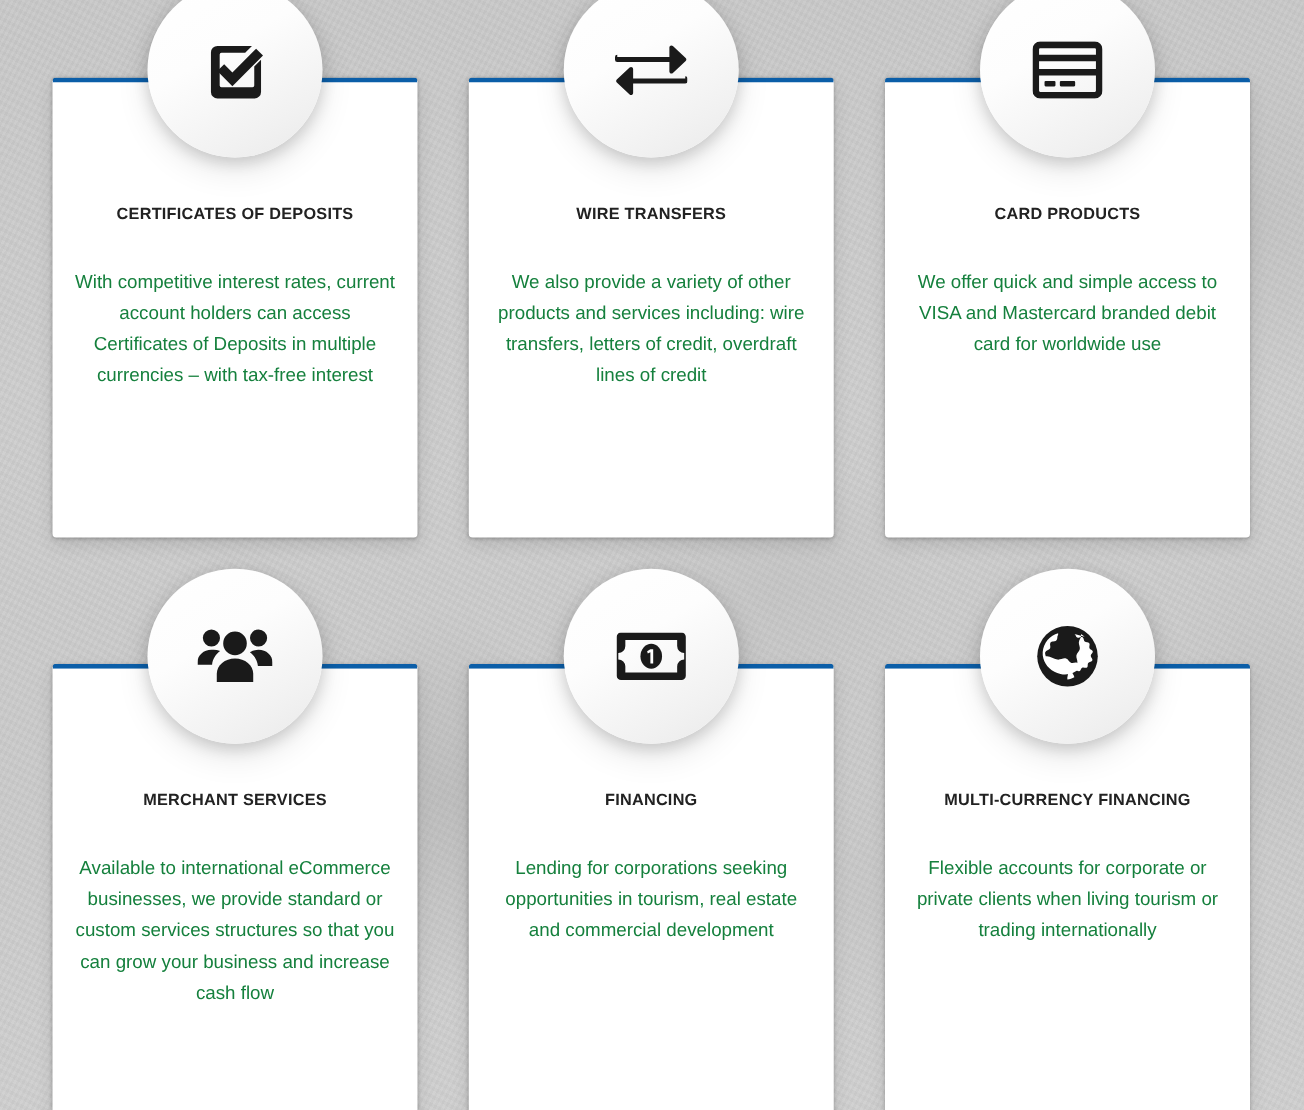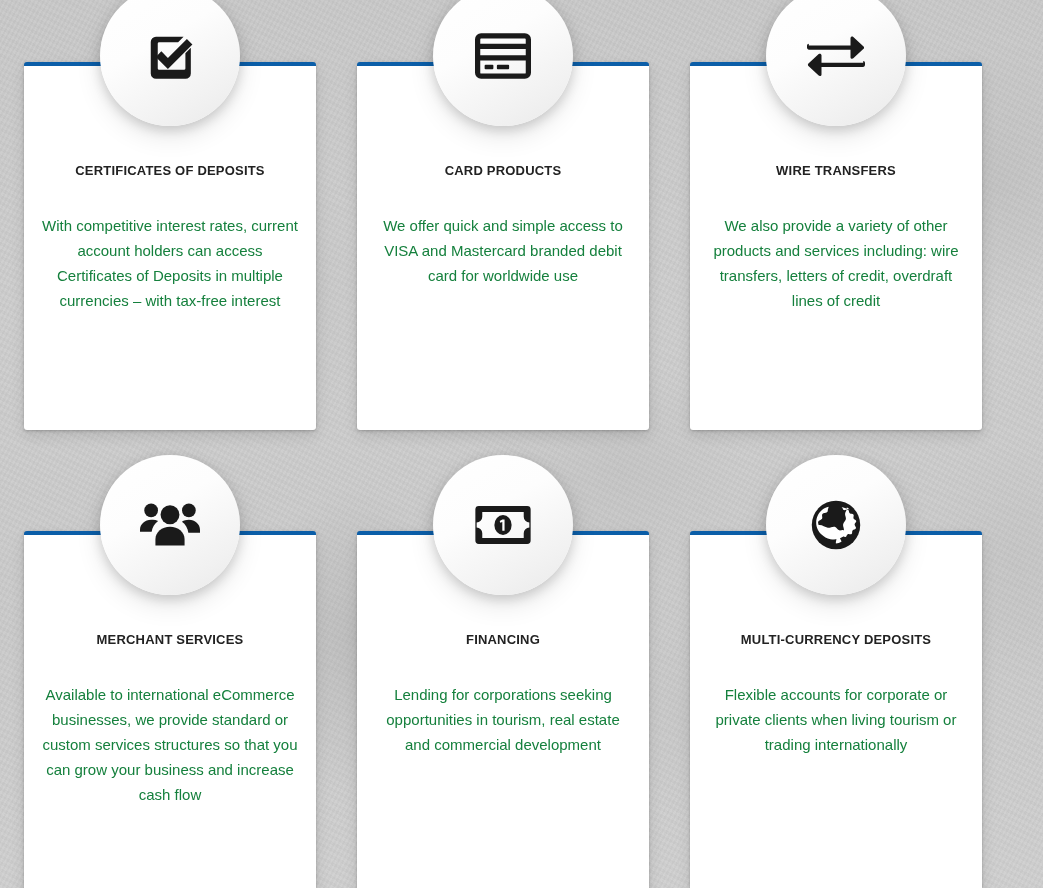--- a/index.html
+++ b/index.html
@@ -41,21 +41,21 @@
     inset: 0;
     background: rgba(205,205,205,0.42);
   }
 
   
   .cards-grid {
     position: relative;
     z-index: 1;
     width: 1043px;
     height: 888px;
-    padding: 0 24px;
+    padding: 0 42px;
     display: grid;
     grid-template-columns: repeat(3, 292px);
     grid-template-rows: 430px 430px;
     column-gap: 41px;
     row-gap: 20px;
   }
 
   .service-card {
     position: relative;
     align-self: end;
@@ -121,42 +121,42 @@
         </svg>
       </span>
     </div>
     <div class="card-title">CERTIFICATES OF DEPOSITS</div>
     <div class="card-text">With competitive interest rates, current account holders can access Certificates of Deposits in multiple currencies – with tax-free interest</div>
   </div>
 
   <div class="service-card">
     <div class="icon-badge">
       <span>
+        <svg width="58" height="48" viewBox="0 0 64 52" aria-hidden="true">
+          <path class="icon-glyph" d="M2 14.5h46V6.2c0-1.6 1.9-2.4 3.1-1.3l11.3 10.5c.8.7.8 2 0 2.7L51.1 28.6c-1.2 1.1-3.1.3-3.1-1.3v-8.3H2a2 2 0 0 1-2-2v-2.5a2 2 0 0 1 2-2z"></path>
+          <path class="icon-glyph" d="M62 37.5H16v-8.3c0-1.6-1.9-2.4-3.1-1.3L1.6 38.4c-.8.7-.8 2 0 2.7l11.3 10.5c1.2 1.1 3.1.3 3.1-1.3V42h46a2 2 0 0 0 2-2v-2.5a2 2 0 0 0-2-2z" transform="translate(0 -4)"></path>
+        </svg>
+      </span>
+    </div>
+    <div class="card-title">WIRE TRANSFERS</div>
+    <div class="card-text">We also provide a variety of other products and services including: wire transfers, letters of credit, overdraft lines of credit</div>
+  </div>
+
+  <div class="service-card">
+    <div class="icon-badge">
+      <span>
         <svg width="56" height="46" viewBox="0 0 64 52" aria-hidden="true">
           <path class="icon-glyph" d="M7 0h50a7 7 0 0 1 7 7v38a7 7 0 0 1-7 7H7a7 7 0 0 1-7-7V7a7 7 0 0 1 7-7zm0 6a1 1 0 0 0-1 1v5h52V7a1 1 0 0 0-1-1zM6 18v7h52v-7zm0 13v14a1 1 0 0 0 1 1h50a1 1 0 0 0 1-1V31z"></path>
           <rect class="icon-glyph" x="11" y="36" width="10" height="5" rx="1"></rect>
           <rect class="icon-glyph" x="25" y="36" width="14" height="5" rx="1"></rect>
         </svg>
       </span>
     </div>
     <div class="card-title">CARD PRODUCTS</div>
     <div class="card-text">We offer quick and simple access to VISA and Mastercard branded debit card for worldwide use</div>
-  </div>
-
-  <div class="service-card">
-    <div class="icon-badge">
-      <span>
-        <svg width="58" height="48" viewBox="0 0 64 52" aria-hidden="true">
-          <path class="icon-glyph" d="M2 14.5h46V6.2c0-1.6 1.9-2.4 3.1-1.3l11.3 10.5c.8.7.8 2 0 2.7L51.1 28.6c-1.2 1.1-3.1.3-3.1-1.3v-8.3H2a2 2 0 0 1-2-2v-2.5a2 2 0 0 1 2-2z"></path>
-          <path class="icon-glyph" d="M62 37.5H16v-8.3c0-1.6-1.9-2.4-3.1-1.3L1.6 38.4c-.8.7-.8 2 0 2.7l11.3 10.5c1.2 1.1 3.1.3 3.1-1.3V42h46a2 2 0 0 0 2-2v-2.5a2 2 0 0 0-2-2z" transform="translate(0 -4)"></path>
-        </svg>
-      </span>
-    </div>
-    <div class="card-title">WIRE TRANSFERS</div>
-    <div class="card-text">We also provide a variety of other products and services including: wire transfers, letters of credit, overdraft lines of credit</div>
   </div>
 
   <div class="service-card">
     <div class="icon-badge">
       <span>
         <svg width="60" height="50" viewBox="0 0 70 56" aria-hidden="true">
           <circle class="icon-glyph" cx="13" cy="11" r="8"></circle>
           <circle class="icon-glyph" cx="57" cy="11" r="8"></circle>
           <path class="icon-glyph" d="M13 22c-7.2 0-13 5.2-13 11.6V36h13.6c.6-5.3 3.4-9.9 7.5-12.8A15.6 15.6 0 0 0 13 22z"></path>
           <path class="icon-glyph" d="M57 22c-3 0-5.8.8-8.1 2.2 4.1 2.9 6.9 7.5 7.5 12.8H70v-3.4C70 27.2 64.2 22 57 22z"></path>
@@ -190,17 +190,17 @@
           <circle class="icon-glyph" cx="32" cy="32" r="31"></circle>
           <path d="M18.5 7.5c2 1.5 1 4.2 3.4 4.6 2.5.4 4.6-1.6 6.8-.6 1.6.8.6 3 2.1 3.8 1.8.9 3.9-.8 5.5.4 1.2.9.2 2.8 1.3 3.8 1.5 1.3 4 .1 5.3 1.6 1 1.2-.6 3 .2 4.3.9 1.5 3.5 1 4.1 2.7.6 1.8-2.1 3-1.7 4.8.4 1.6 3 1.9 2.9 3.6-.1 1.9-3 2-3.9 3.6-.8 1.5.9 3.6-.4 4.7-1.3 1.1-3.3-.7-4.8.1-1.4.8-1 3.3-2.6 3.7-1.7.5-2.8-2-4.5-1.8-1.7.2-2.2 2.8-3.9 2.9-1.7 0-2.1-2.6-3.8-3-1.8-.4-3.2 1.9-4.8 1.1-1.6-.8-.9-3.3-2.3-4.3-1.5-1-3.6.6-4.8-.7-1.1-1.3.4-3.3-.5-4.7-.9-1.4-3.4-1.1-3.9-2.7-.4-1.6 1.9-2.9 1.7-4.6-.2-1.7-2.7-2.3-2.5-4 .2-1.7 2.9-1.7 3.5-3.3.6-1.6-1.3-3.5-.3-4.8 1-1.3 3.3.1 4.6-1 1.3-1.1.4-3.5 1.8-4.3 1.4-.8 3 1.2 4.5.5" fill="none"></path>
           <path d="M31 6c-3.4.3-6.6 1.3-9.4 2.9.6 1.2 2.2 1.8 1.8 3.3-.5 1.9-3.4 1.4-4 3.2-.5 1.6 1.8 2.6 1.6 4.3-.2 1.8-2.9 2.2-2.7 4 .2 1.5 2.4 1.7 3.2 3 .9 1.5-.5 3.8.7 5 1.1 1.1 3.1-.3 4.4.6 1.3.9.9 3.2 2.4 3.7 1.5.5 2.8-1.6 4.3-1.2 1.6.4 1.9 3 3.5 3.2 1.5.2 2.2-2.3 3.7-2.5 1.6-.2 2.8 2 4.3 1.5 1.4-.5 1-2.8 2.2-3.7 1.2-.9 3.2.4 4.2-.8 1-1.1-.3-3.1.4-4.4.2-.4.5-.7.8-1A25.6 25.6 0 0 0 31 6z" fill="#ffffff" opacity="0"></path>
           <path d="M29.8 8.2c-1.1 1.6-3.7 1.4-4.4 3.3-.6 1.7 1.6 3 1 4.7-.6 1.9-3.5 1.7-4.2 3.5-.6 1.7 1.7 3 1.4 4.8-.3 1.7-2.9 2-3.2 3.7-.3 1.9 2.3 2.7 2.9 4.5.5 1.6-.8 3.5.1 4.9 1 1.5 3.6 1 4.7 2.3 1 1.2 0 3.4 1.2 4.4 1.3 1.1 3.4-.3 4.8.6 1.3.8 1.2 3.2 2.7 3.6 1.5.4 2.7-1.8 4.2-1.7 1.5.1 2.2 2.5 3.7 2.3.3 0 .5-.1.8-.3a26 26 0 0 0 5.3-12.6c-1.4-.5-3.1.4-4.3-.5-1.2-1 0-3.2-1.2-4.2-1.3-1.1-3.4.3-4.7-.6-1.3-.9-.8-3.2-2.3-3.8-1.5-.6-2.9 1.5-4.4 1-1.5-.5-1.6-3-3.1-3.4-1.6-.4-2.8 1.9-4.2 1.3-1.3-.6-.9-3-2-3.9" fill="#ffffff" opacity="0"></path>
           <path d="M22.4 9.9c-1.5 2.2-.1 4.4-1.9 5.9-1.8 1.5-4.6.3-5.9 2.2-1.3 1.9.6 4.1-.5 6-1.1 1.9-4.1 1.8-4.9 3.9-.5 1.4.4 2.8.5 4.2 4.4-.8 7.7 2.6 11.8 3.3 3.2.5 5.9-1.9 9-1.1 2.4.6 3.1 3.8 5.5 4.5 2 .6 4.2-1.1 6 .1 1.6 1.1 1.2 3.8 2.7 5.1-5 5.4-12.7 7.8-19.9 6.1C16 48.2 9.4 42 7.3 34.3 4.9 25.6 8.9 15.6 16.6 11c1.8-1.1 3.8-1.9 5.8-2.5z" fill="#ffffff"></path>
           <path d="M39.2 9.1c1.4.9 1.3 3 2.8 3.7 1.8.8 3.8-1.3 5.5-.3 1.5.9.8 3.3 2.1 4.5 1.3 1.2 3.7.3 4.7 1.7 1 1.4-.5 3.4.2 5 .7 1.5 3.1 1.6 3.4 3.3.3 1.7-2 2.7-2.1 4.4-.1 1.8 2.2 3 1.7 4.7-.5 1.7-3.2 1.4-4.3 2.8-1 1.3.1 3.5-1.2 4.5-1.4 1.1-3.5-.5-5 .3-1.5.8-1.4 3.3-3 3.7-1.7.4-2.8-1.9-4.5-1.8-.6 0-1.1.3-1.6.7 1.3-2.7 3.8-4.7 4.2-7.8.3-2.5-1.4-4.8-1-7.3.4-2.5 3-4 3.5-6.5.5-2.4-1.2-4.7-1-7.1.2-2.5 2.4-4.4 2.4-6.9 0-.5-.1-1-.3-1.5 1.4.8 2.6 1.7 3.8 2.8" fill="#ffffff"></path>
           <path d="M36.8 41.8c1 1.9-.4 4-.1 6 .3 2 2.1 3.6 2.3 5.6-2.2 1.2-4.6 2-7.1 2.3-.6-2.3 1-4.5.6-6.8-.3-1.9-2-3.3-2-5.2 0-1.7 1.4-3 2.7-4.1 1.3 .7 2.8.9 3.6 2.2z" fill="#ffffff"></path>
         </svg>
       </span>
     </div>
-    <div class="card-title">MULTI-CURRENCY DEPOSITS</div>
+    <div class="card-title">MULTI-CURRENCY FINANCING</div>
     <div class="card-text">Flexible accounts for corporate or private clients when living tourism or trading internationally</div>
   </div>
 
 </div>
 
 </body></html>

